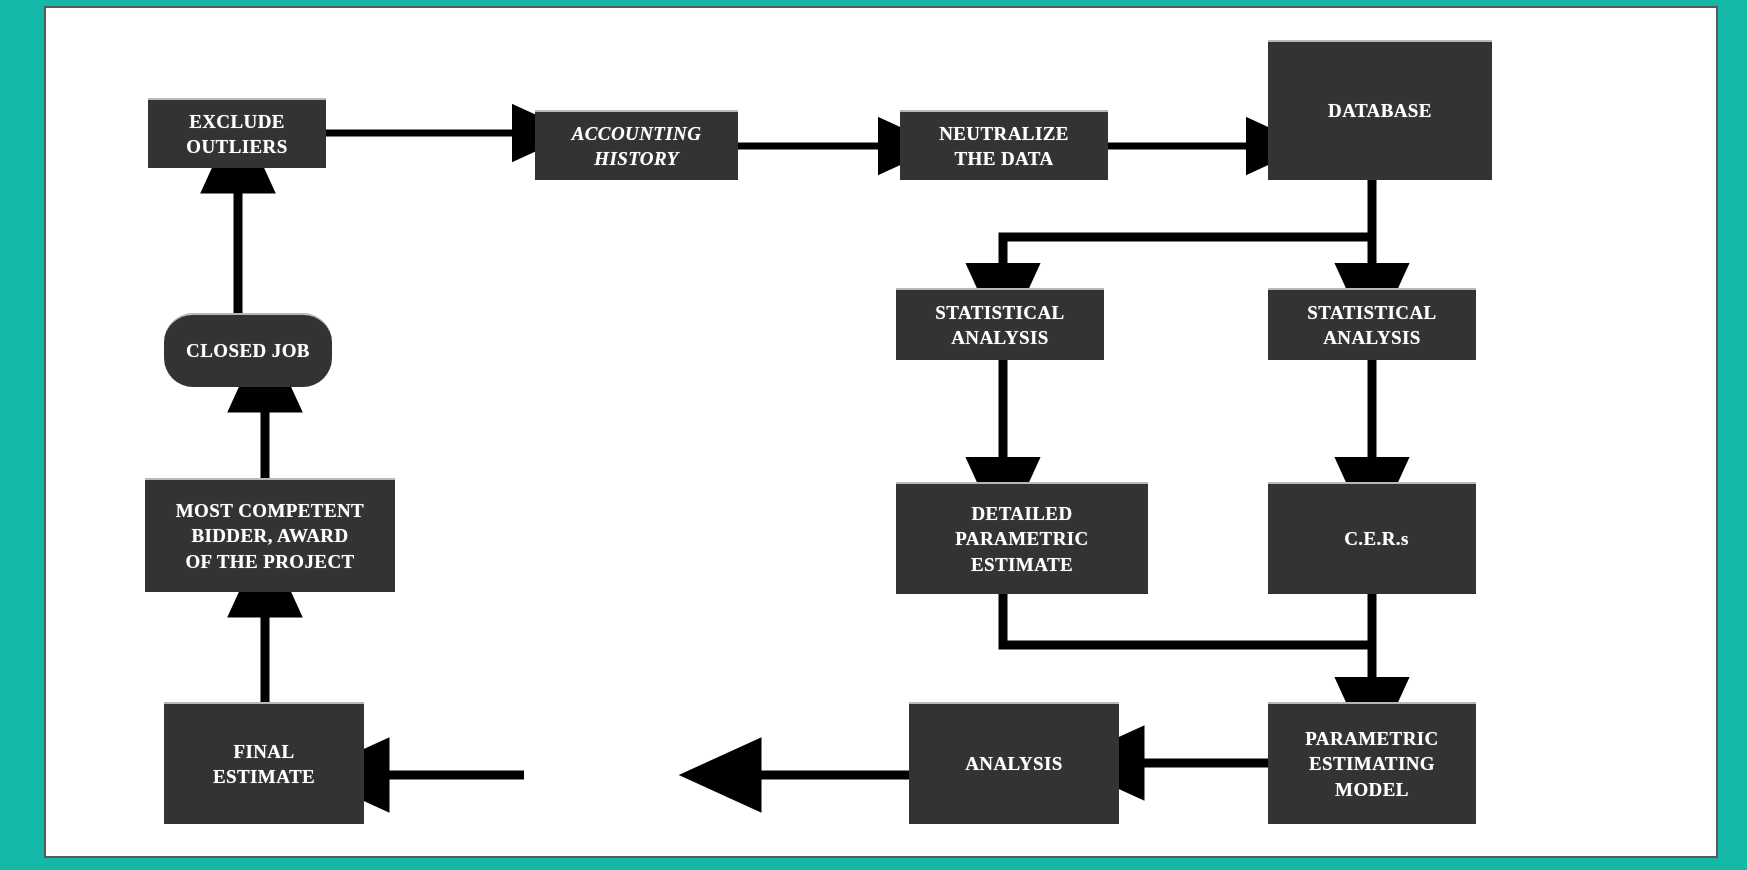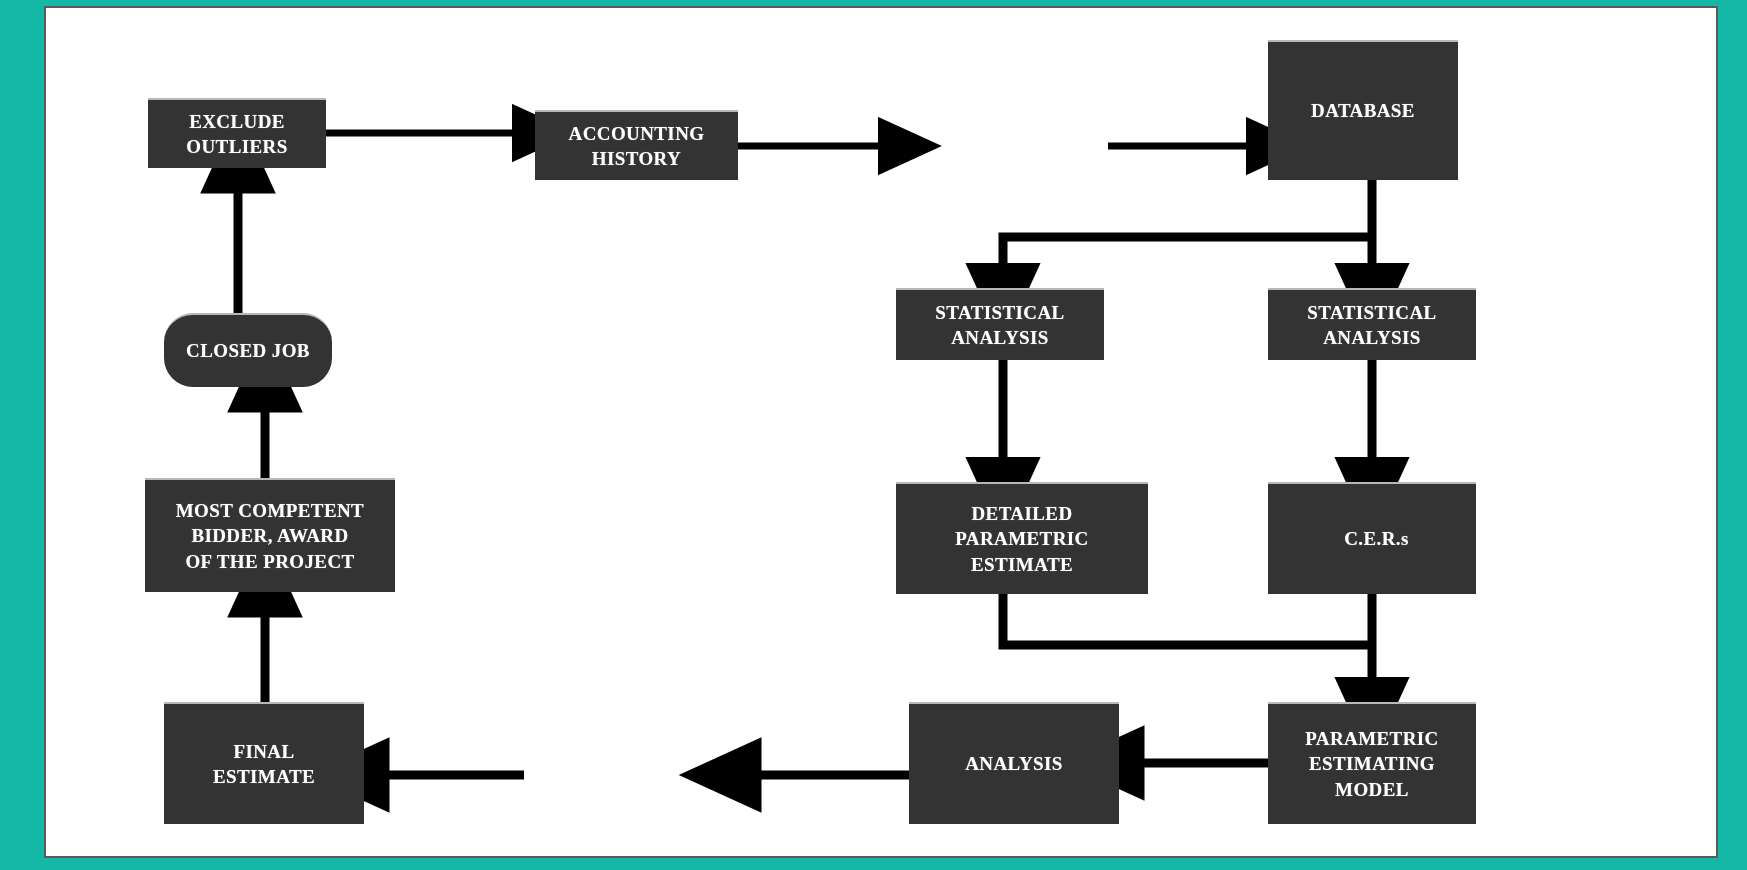--- a/index.html
+++ b/index.html
@@ -109,25 +109,29 @@
 
     <line x1="265" y1="478" x2="265" y2="399" stroke="#000" stroke-width="9" marker-end="url(#ar-u)"></line>
 
     <line x1="238" y1="313" x2="238" y2="180" stroke="#000" stroke-width="9" marker-end="url(#ar-u)"></line>
   </svg>
 
   <div class="node" style="left: 148px; top: 98px; width: 178px; height: 70px;">
     <span class="lbl">EXCLUDE
 OUTLIERS</span>
   </div>
-  <div class="node" style="left: 535px; top: 110px; width: 203px; height: 70px;">
+  <div class="node" style="left: 535px; top: 110px; width: 203px; height: 70px; font-style: italic;">
     <span class="lbl">ACCOUNTING
 HISTORY</span>
   </div>
-  <div class="node" style="left: 1268px; top: 40px; width: 190px; height: 140px; justify-content: center;">
+  <div class="node" style="left: 900px; top: 110px; width: 208px; height: 70px;">
+    <span class="lbl">NEUTRALIZE
+THE DATA</span>
+  </div>
+  <div class="node" style="left: 1268px; top: 40px; width: 224px; height: 140px; justify-content: center;">
     <span class="lbl">DATABASE</span>
   </div>
   <div class="node" style="left: 896px; top: 288px; width: 208px; height: 72px;">
     <span class="lbl">STATISTICAL
 ANALYSIS</span>
   </div>
   <div class="node" style="left: 1268px; top: 288px; width: 208px; height: 72px;">
     <span class="lbl">STATISTICAL
 ANALYSIS</span>
   </div>

